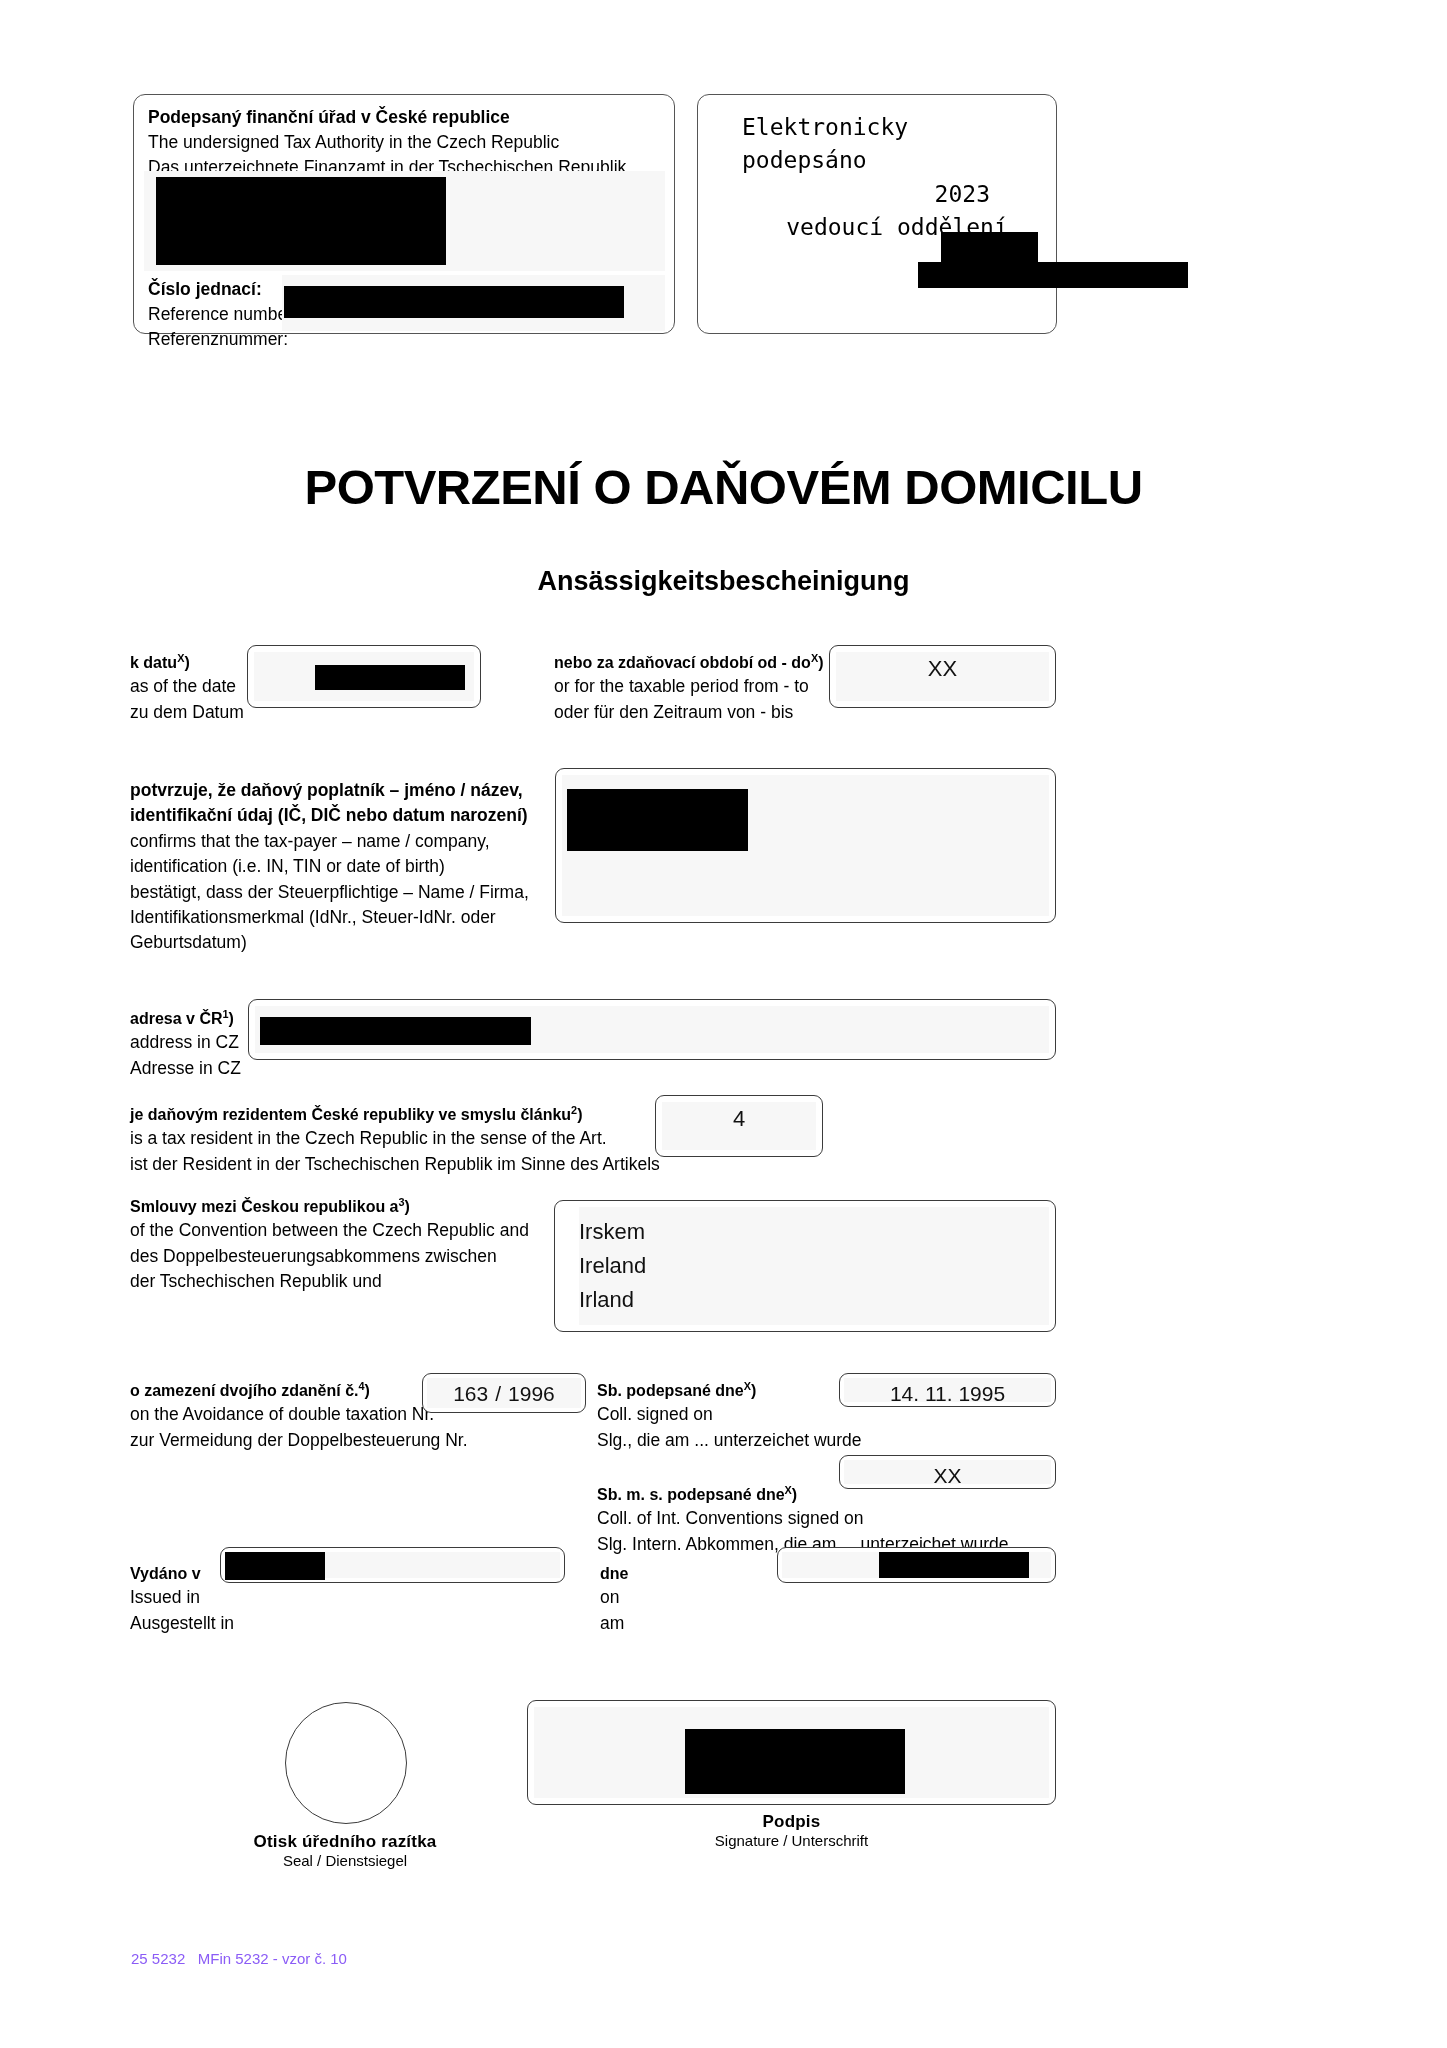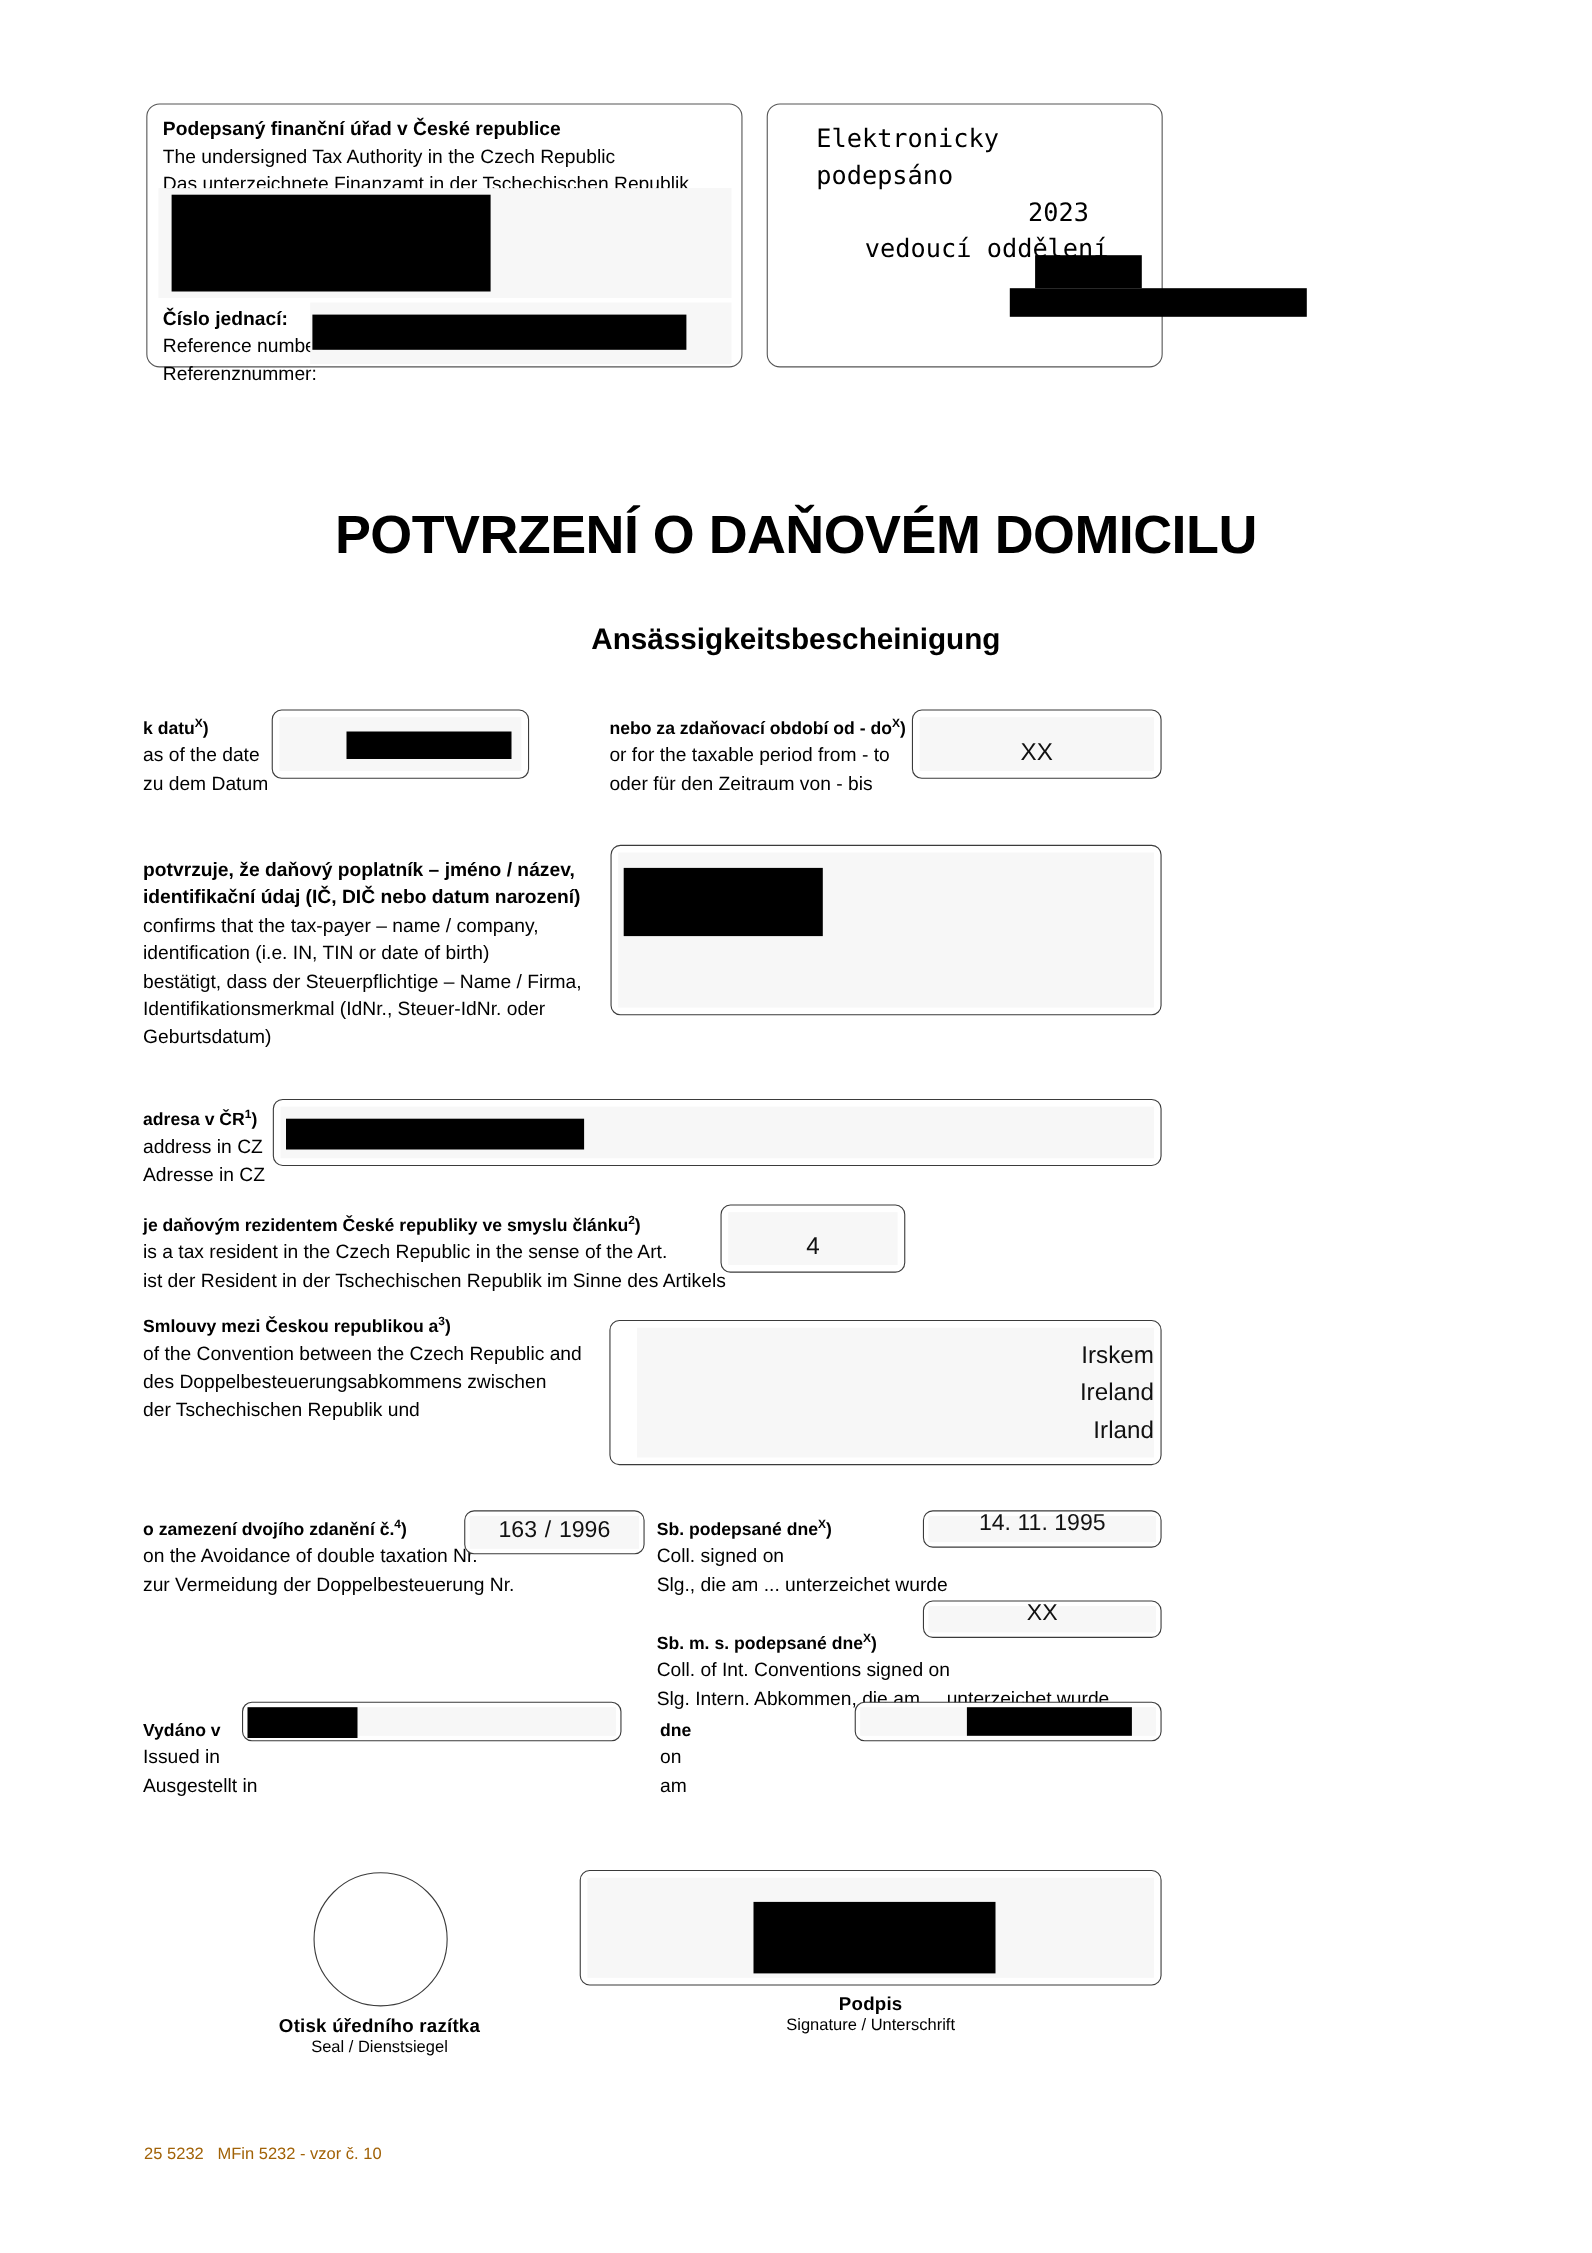--- a/index.html
+++ b/index.html
@@ -31,21 +31,21 @@
     background: #ffffff;
     padding: 6px;
   }
   .fbox .inner {
     width: 100%;
     height: 100%;
     box-sizing: border-box;
     background: #f7f7f7;
     position: relative;
     display: flex;
-    align-items: flex-end;
+    align-items: flex-start;
     justify-content: center;
   }
   .fbox .val {
     font-size: 22px;
     color: #111;
     text-align: center;
     line-height: 1.55;
   }
   .redact {
     position: absolute;
@@ -114,21 +114,21 @@
   .cap {
     position: absolute;
     text-align: center;
     width: 100%;
   }
   .cap .c1 { font-weight: bold; font-size: 17px; letter-spacing: 0.2px; }
   .cap .c2 { font-weight: normal; font-size: 15px; }
   .footer {
     position: absolute;
     font-size: 15px;
-    color: #a16207;
+    color: #8b5cf6;
     white-space: pre;
   }
 </style>
 </head>
 <body>
 
 <div class="page">
 
   <div class="hbox" style="left:133px; top:94px; width:542px; height:240px;">
     <div class="hbox-left-text">

